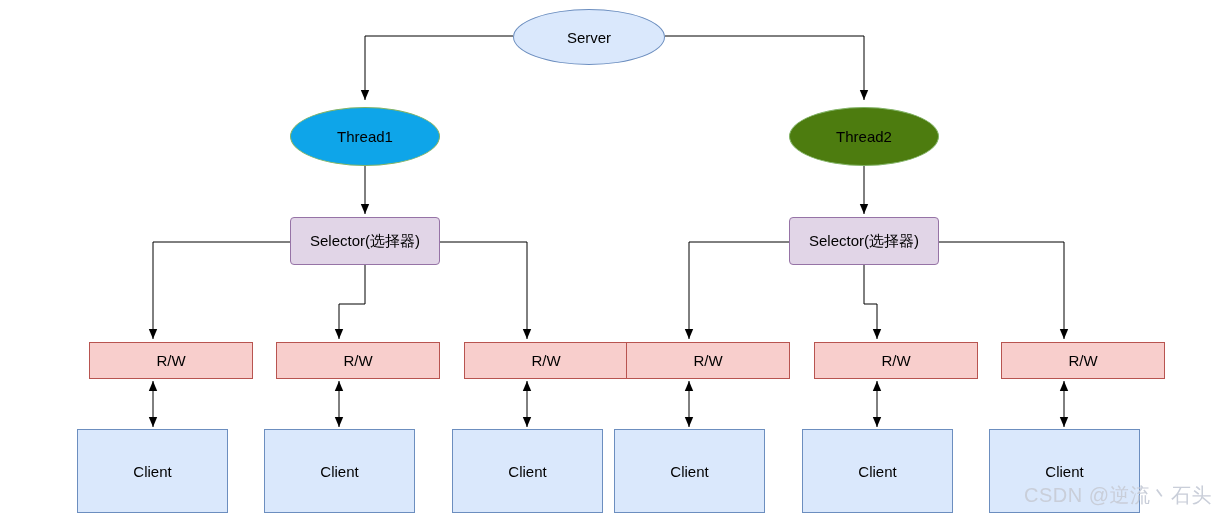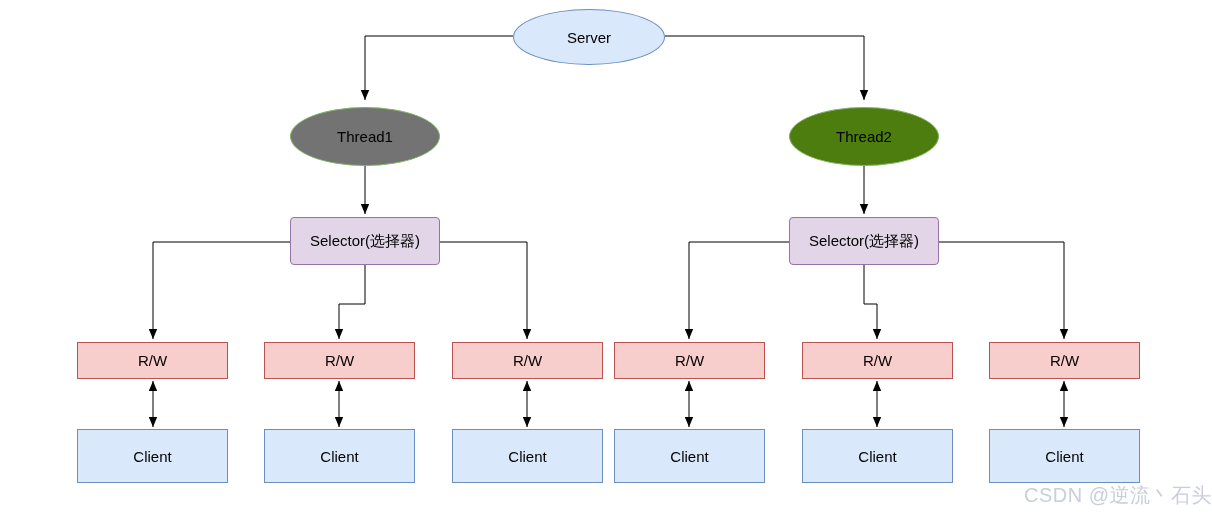--- a/index.html
+++ b/index.html
@@ -11,22 +11,22 @@
     font-size:15px;color:#000;box-sizing:border-box;border:1px solid #000;
     background:#fff;z-index:2;text-align:center;white-space:nowrap;
   }
   .ellipse{border-radius:50%;}
   .rounded{border-radius:4px;}
   #server{left:513px;top:9px;width:152px;height:56px;}
   #thread1{left:290px;top:107px;width:150px;height:59px;}
   #thread2{left:789px;top:107px;width:150px;height:59px;}
   #selector1{left:290px;top:217px;width:150px;height:48px;}
   #selector2{left:789px;top:217px;width:150px;height:48px;}
-  .rw{top:342px;width:151px;height:37px;}
-  .client{top:429px;width:151px;height:54px;}
+  .rw{top:342px;width:164px;height:37px;margin-left:12px;}
+  .client{top:429px;width:151px;height:84px;}
   .col0{left:77px;}.col1{left:264px;}.col2{left:452px;}
   .col3{left:614px;}.col4{left:802px;}.col5{left:989px;}
   .watermark{
     position:absolute;left:1024px;top:482px;font-size:20px;z-index:3;
     white-space:nowrap;letter-spacing:0.5px;text-align:center;
   }
 </style>
 </head>
 <body>
 
@@ -53,21 +53,21 @@
       <path d="M339,381 V427" marker-start="url(#arw)" marker-end="url(#arw)"></path>
       <path d="M527,381 V427" marker-start="url(#arw)" marker-end="url(#arw)"></path>
       <path d="M689,381 V427" marker-start="url(#arw)" marker-end="url(#arw)"></path>
       <path d="M877,381 V427" marker-start="url(#arw)" marker-end="url(#arw)"></path>
       <path d="M1064,381 V427" marker-start="url(#arw)" marker-end="url(#arw)"></path>
     </g>
   </svg>
 
   <div id="server" class="node ellipse" style="background-color: rgb(218, 232, 252); border-color: rgb(108, 142, 191);">Server</div>
 
-  <div id="thread1" class="node ellipse" style="background-color: #737373; border-color: rgb(130, 179, 102);">Thread1</div>
+  <div id="thread1" class="node ellipse" style="background-color: #0ea5e9; border-color: rgb(130, 179, 102);">Thread1</div>
   <div id="thread2" class="node ellipse" style="background-color: #4d7c0f; border-color: rgb(130, 179, 102);">Thread2</div>
 
   <div id="selector1" class="node rounded" style="background-color: rgb(225, 213, 231); border-color: rgb(150, 115, 166);">Selector(选择器)</div>
   <div id="selector2" class="node rounded" style="background-color: rgb(225, 213, 231); border-color: rgb(150, 115, 166);">Selector(选择器)</div>
 
   <div class="node rw col0" style="background-color: rgb(248, 206, 204); border-color: rgb(184, 84, 80);">R/W</div>
   <div class="node rw col1" style="background-color: rgb(248, 206, 204); border-color: rgb(184, 84, 80);">R/W</div>
   <div class="node rw col2" style="background-color: rgb(248, 206, 204); border-color: rgb(184, 84, 80);">R/W</div>
   <div class="node rw col3" style="background-color: rgb(248, 206, 204); border-color: rgb(184, 84, 80);">R/W</div>
   <div class="node rw col4" style="background-color: rgb(248, 206, 204); border-color: rgb(184, 84, 80);">R/W</div>

